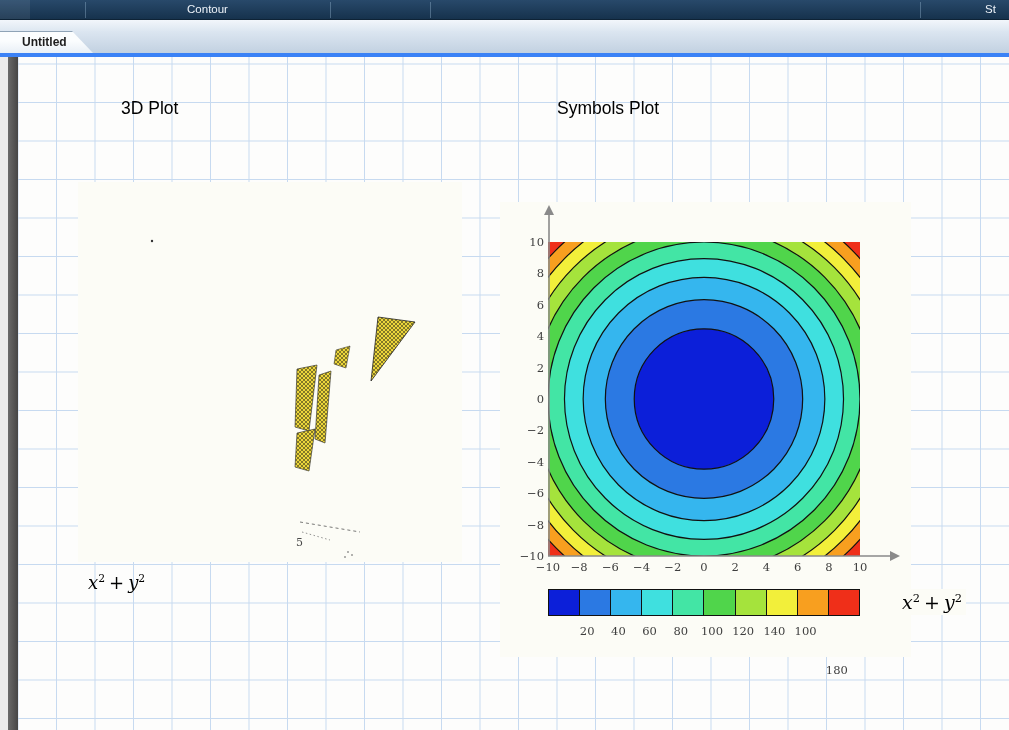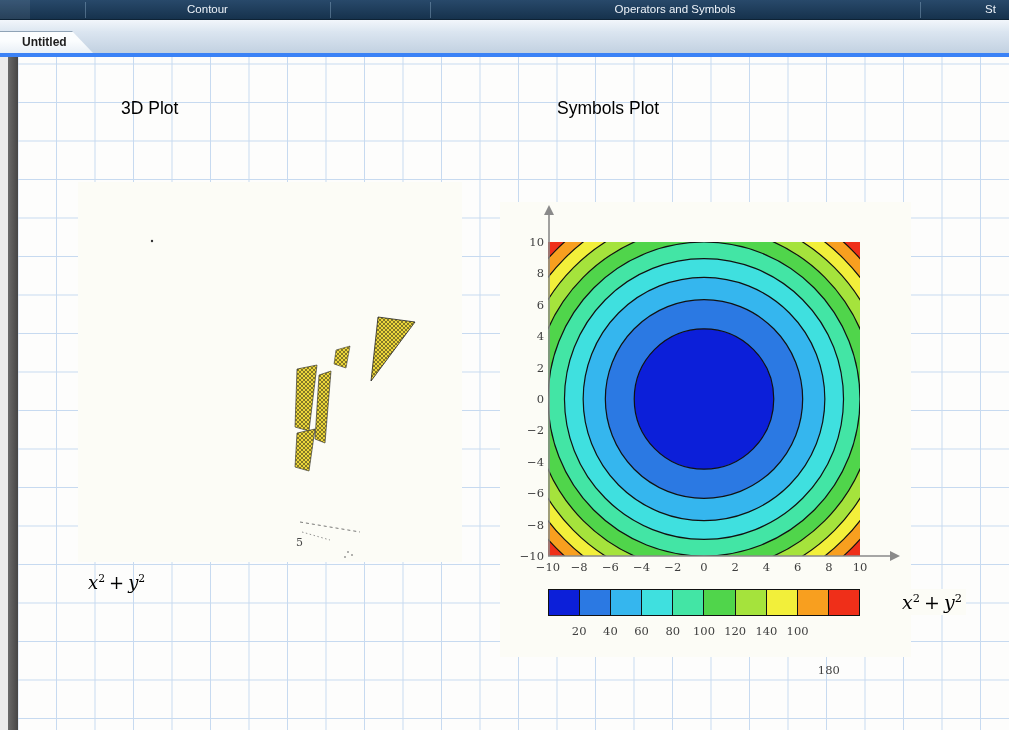--- a/index.html
+++ b/index.html
@@ -55,34 +55,33 @@
   .axes-svg { position: absolute; left: 0; top: 0; pointer-events: none; }
   .plot-square { position: absolute; left: 48px; top: 40px; width: 312px; height: 314px; }
   .yticks { position: absolute; left: 0; top: 40px; width: 44px; height: 314px; }
   .xticks { position: absolute; left: 48px; top: 358px; width: 312px; height: 16px; }
   .ytick { position: absolute; right: 0; transform: translateY(-52%); font: 11.5px "DejaVu Serif", serif; color: #3e3e3e; }
   .xtick { position: absolute; top: 0; transform: translateX(-50%); font: 11.5px "DejaVu Serif", serif; color: #3e3e3e; }
   .colorbar { position: absolute; left: 48px; top: 387px; width: 312px; height: 27px;
               display: flex; border: 1px solid #111; background: #fff; }
   .cbseg { flex: 1 1 0; }
   .cbseg + .cbseg { border-left: 1px solid #111; }
-  .cblabels { position: absolute; left: 48px; top: 422px; width: 312px; height: 16px; }
+  .cblabels { position: absolute; left: 56px; top: 422px; width: 312px; height: 16px; }
   .cblabel { position: absolute; top: 0; transform: translateX(-50%); font: 11.5px "DejaVu Serif", serif; color: #3e3e3e; }
 </style>
 </head>
 <body>
 
 <div class="topbar">
   <div class="topbar-corner"></div>
   <div class="rsep" style="left:85px"></div>
   <div class="rsep" style="left:330px"></div>
   <div class="rsep" style="left:430px"></div>
   <div class="rsep" style="left:920px"></div>
   <span class="rgroup rg-0">Contour</span>
-  <span class="rgroup rg-1">Operators and Symbols</span>
   <span class="rgroup rg-2">St</span>
 </div>
 
 <div class="ribbon-lower"></div>
 
 <div class="tabbar">
   <div class="doc-tab">
     <span>Untitled</span>
   </div>
 </div>

